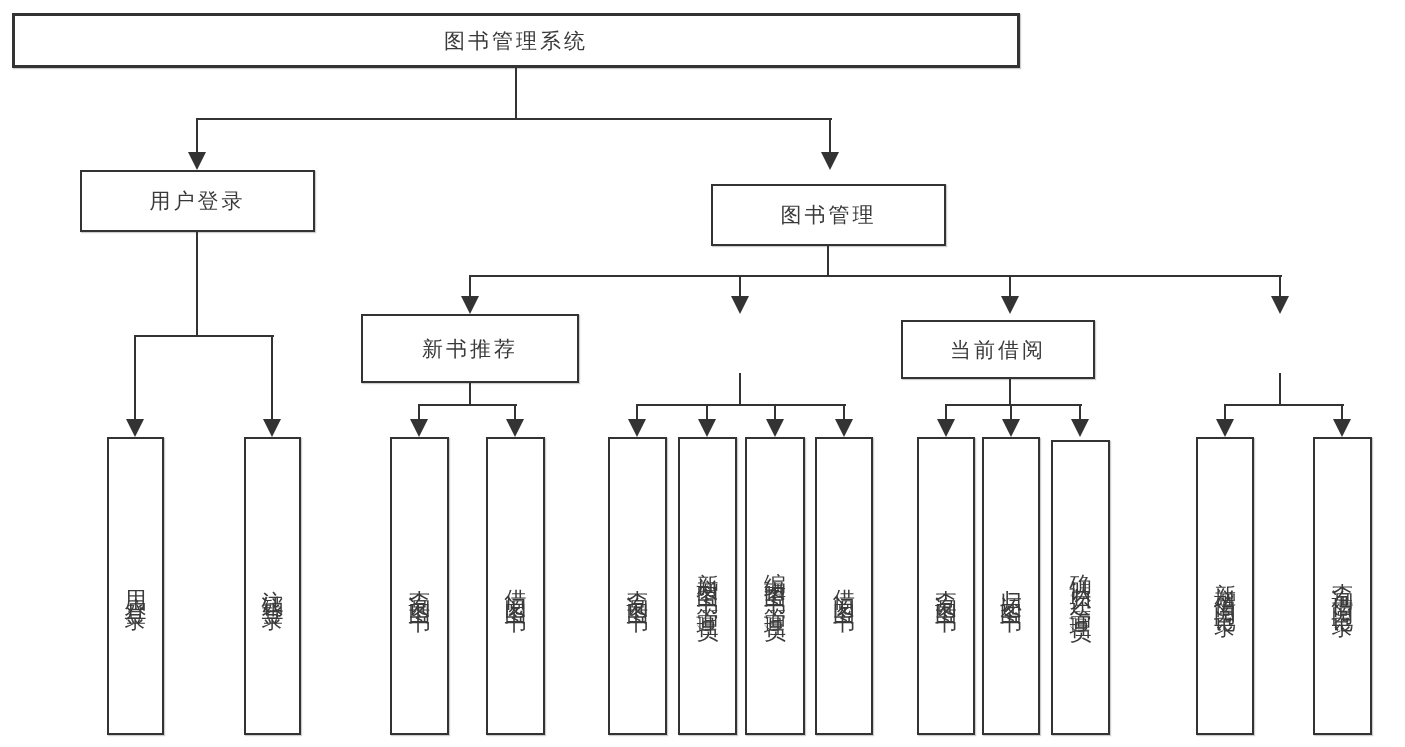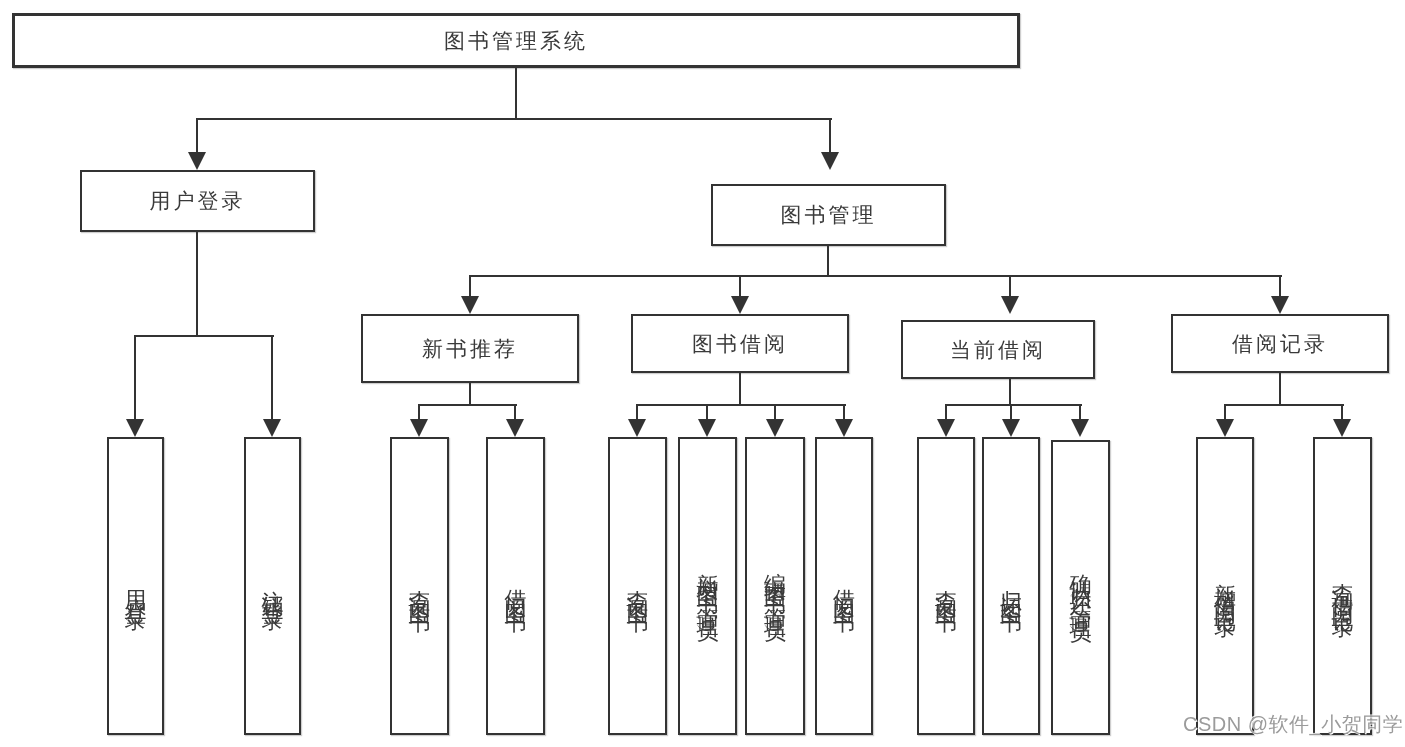--- a/index.html
+++ b/index.html
@@ -79,28 +79,22 @@
   <div class="vl" style="left:739px;top:275px;height:24px;"></div>
   <div class="ah" style="left:731px;top:296px;"></div>
   <div class="vl" style="left:1009px;top:275px;height:24px;"></div>
   <div class="ah" style="left:1001px;top:296px;"></div>
   <div class="vl" style="left:1279px;top:275px;height:24px;"></div>
   <div class="ah" style="left:1271px;top:296px;"></div>
 
   <div class="box hlabel" style="left:361px;top:314px;width:218px;height:69px;">
     <span>新书推荐</span>
   </div>
-  <div class="box hlabel" style="left:631px;top:314px;width:218px;height:59px;">
-    <span>图书借阅</span>
-  </div>
   <div class="box hlabel" style="left:901px;top:320px;width:194px;height:59px;">
     <span>当前借阅</span>
-  </div>
-  <div class="box hlabel" style="left:1171px;top:314px;width:218px;height:59px;">
-    <span>借阅记录</span>
   </div>
 
   <div class="vl" style="left:469px;top:373px;height:33px;"></div>
   <div class="hl" style="left:418px;top:404px;width:99px;"></div>
   <div class="vl" style="left:418px;top:404px;height:17px;"></div>
   <div class="ah" style="left:410px;top:419px;"></div>
   <div class="vl" style="left:514px;top:404px;height:17px;"></div>
   <div class="ah" style="left:506px;top:419px;"></div>
 
   <div class="vl" style="left:739px;top:373px;height:33px;"></div>
@@ -163,15 +157,14 @@
   <div class="box leaf" style="left:1051px;top:440px;width:59px;height:295px;">
     <span class="vtext">确认归还（管理员）</span>
   </div>
   <div class="box leaf" style="left:1196px;top:437px;width:58px;height:298px;">
     <span class="vtext">新增借阅记录</span>
   </div>
   <div class="box leaf" style="left:1313px;top:437px;width:59px;height:298px;">
     <span class="vtext">查询借阅记录</span>
   </div>
 
-  <div class="watermark">CSDN @软件_小贺同学</div>
 
 </div>
 
 </body></html>

